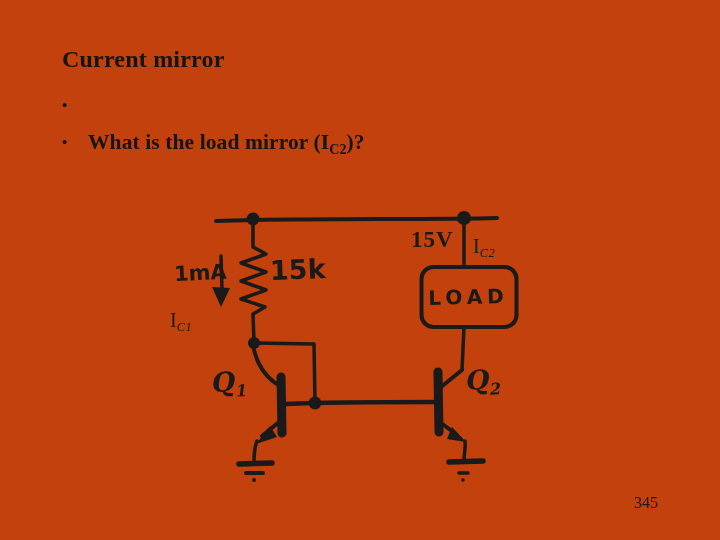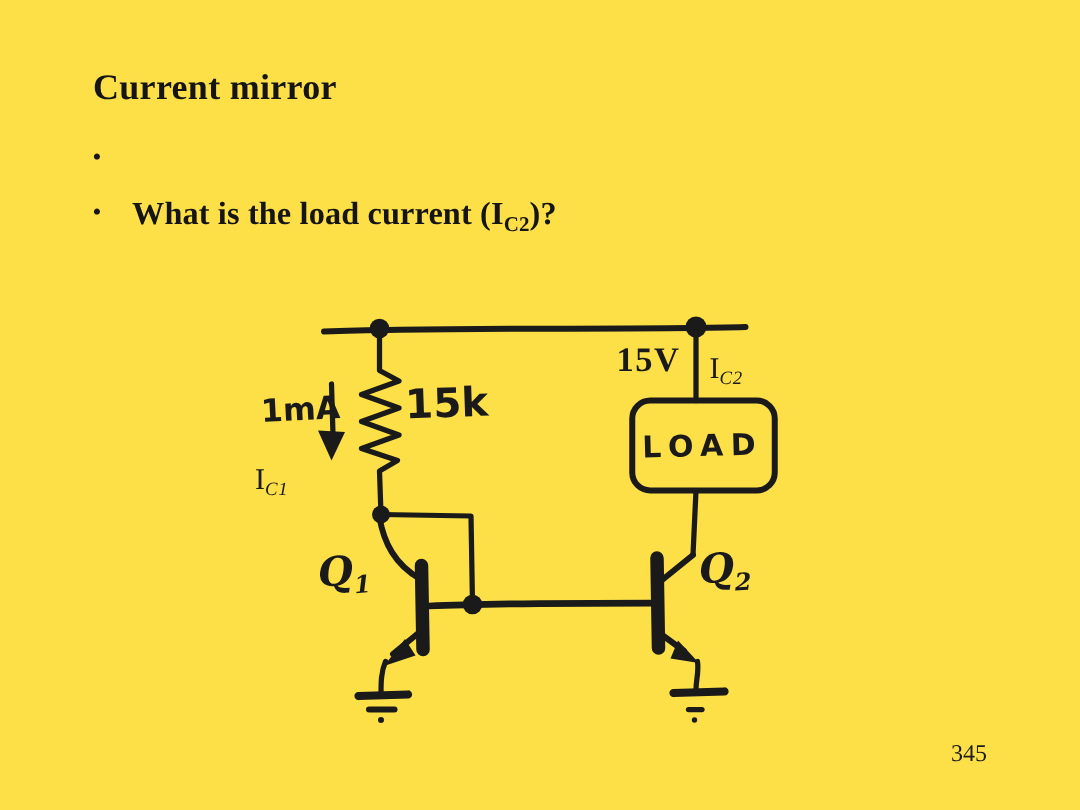--- a/index.html
+++ b/index.html
@@ -1,17 +1,17 @@
 <!DOCTYPE html>
 <html><head>
 <meta charset="utf-8">
 <style>
   html,body{margin:0;padding:0;background:#888;}
   .slide{
-    position:relative;width:720px;height:540px;background:#fde047;
+    position:relative;width:720px;height:540px;background:#c2410c;
     overflow:hidden;font-family:"Liberation Serif",serif;color:#151515;
   }
   
   .title{
     position:absolute;left:62px;top:46px;
     font-size:24px;font-weight:bold;letter-spacing:.2px;
   }
   .bullets{position:absolute;left:62px;top:93px;width:600px;}
   .bullet-row{display:flex;align-items:flex-start;margin-bottom:13px;}
   .bullet-dot{
@@ -54,21 +54,21 @@
 <div class="slide">
 
   <div class="title">Current mirror</div>
 
   <div class="bullets">
     <div class="bullet-row">
       <span class="bullet-dot">•</span>
     </div>
     <div class="bullet-row">
       <span class="bullet-dot">•</span>
-      <span class="bullet-text"><span>What is the load current  (I</span><sub>C2</sub><span>)?</span></span>
+      <span class="bullet-text"><span>What is the load mirror  (I</span><sub>C2</sub><span>)?</span></span>
     </div>
   </div>
 
   <svg class="circuit-svg" width="720" height="540" viewBox="0 0 720 540">
 
     <path class="ink" d="M216,221 C300,218 430,220 497,218" stroke-width="4"></path>
     <circle cx="253" cy="219" r="6.5" fill="#1a1a1a"></circle>
     <circle cx="464" cy="218" r="7" fill="#1a1a1a"></circle>
 
     <path class="ink" stroke-width="3.5" d="M253,220 L253,247 L266,254 L241,263 L266,272 L241,281 L266,290 L241,299 L265,307 L253,314 L254,343"></path>

